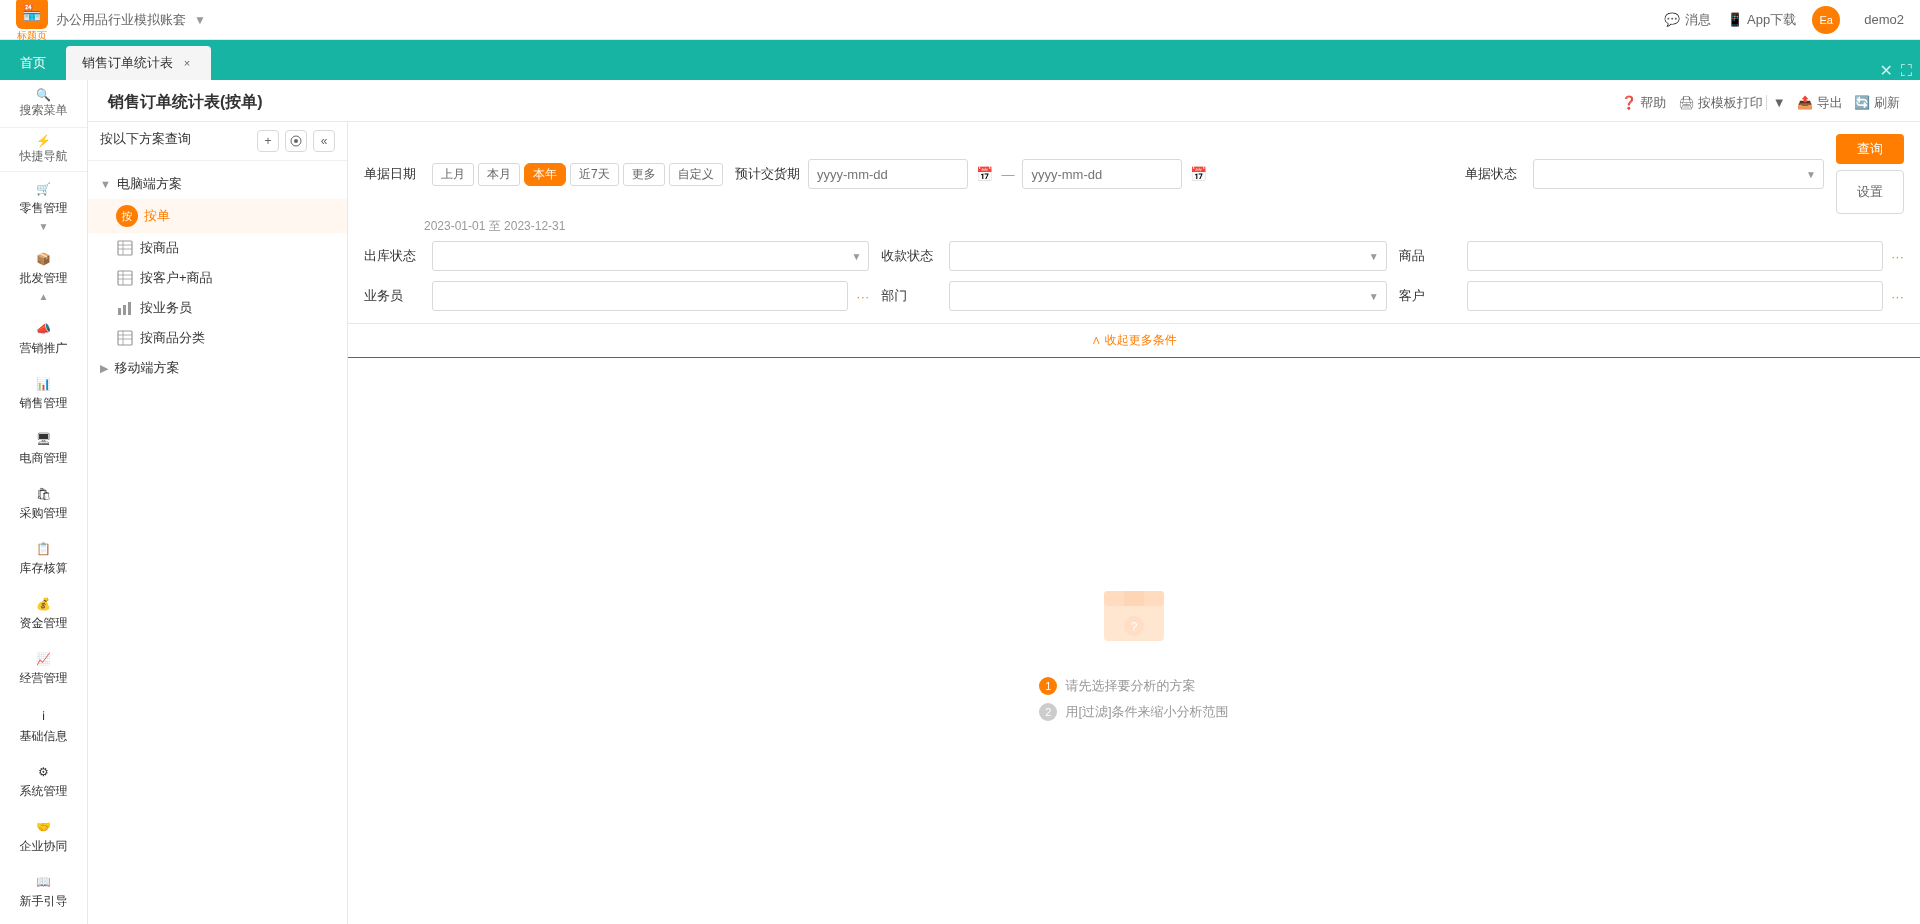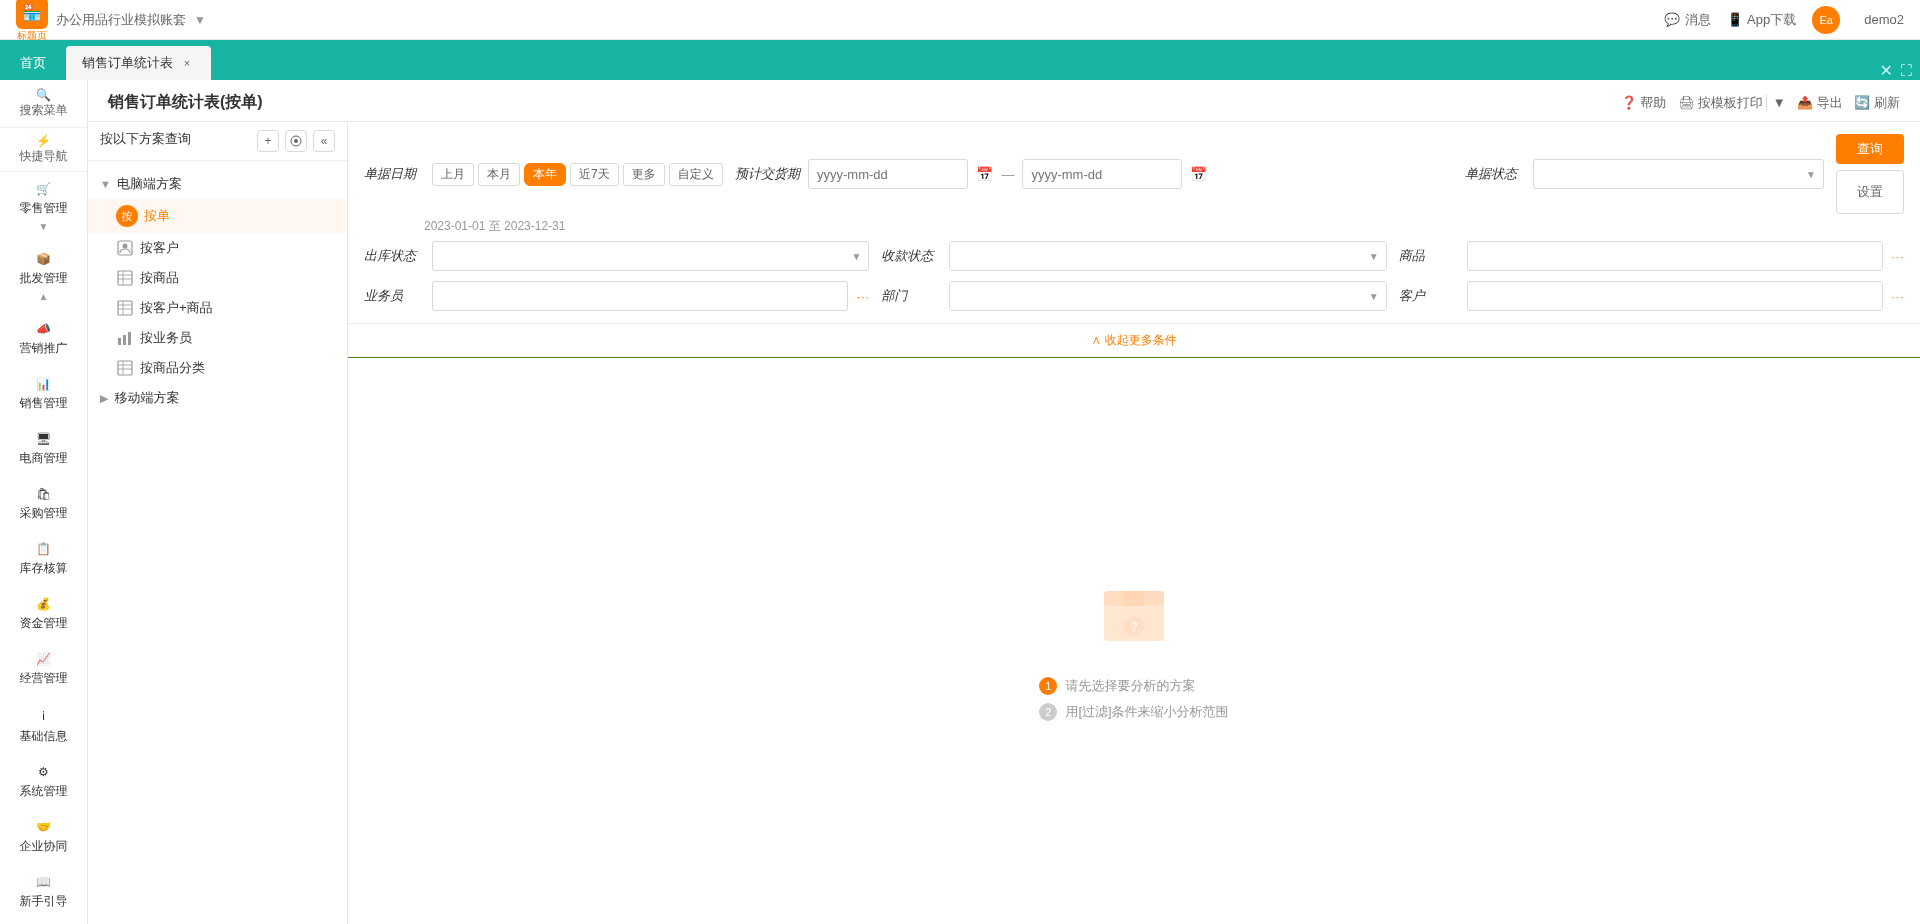--- a/index.html
+++ b/index.html
@@ -66,21 +66,21 @@
     .tree-item-icon { width: 18px; height: 18px; display: flex; align-items: center; justify-content: center; font-size: 12px; color: #ff7d00; }
     .tree-item-circle { width: 22px; height: 22px; background: #ff7d00; border-radius: 50%; display: flex; align-items: center; justify-content: center; color: white; font-size: 11px; }
 
     
     .right-panel { flex: 1; display: flex; flex-direction: column; overflow: hidden; background: #f5f5f5; }
 
     
     .filter-area { background: #fff; padding: 12px 16px; border-bottom: 1px solid #e8e8e8; flex-shrink: 0; }
     .filter-row { display: flex; align-items: center; gap: 12px; margin-bottom: 10px; flex-wrap: wrap; }
     .filter-row:last-child { margin-bottom: 0; }
-    .filter-label { font-size: 13px; color: #333; white-space: nowrap; min-width: 60px; font-style: italic; }
+    .filter-label { font-size: 13px; color: #333; white-space: nowrap; min-width: 60px; }
     .date-buttons { display: flex; gap: 4px; align-items: center; }
     .date-btn { padding: 2px 8px; border: 1px solid #d9d9d9; border-radius: 3px; font-size: 12px; cursor: pointer; background: #fff; color: #666; }
     .date-btn.active { background: #ff7d00; border-color: #ff7d00; color: white; border-radius: 6px; text-align: center; }
     .filter-input { flex: 1; height: 30px; border: 1px solid #d9d9d9; border-radius: 3px; padding: 0 8px; font-size: 13px; color: #333; outline: none; min-width: 120px; }
     .filter-group { display: flex; align-items: center; gap: 8px; flex: 1; min-width: 250px; }
     .filter-group-lg { display: flex; align-items: center; gap: 8px; flex: 2; }
     .dash { color: #999; }
     .date-icon { color: #ccc; font-size: 14px; cursor: pointer; }
     .select-wrapper { position: relative; flex: 1; min-width: 120px; }
     .select-wrapper select { width: 100%; height: 30px; border: 1px solid #d9d9d9; border-radius: 3px; padding: 0 8px; font-size: 13px; outline: none; appearance: none; background: #fff; cursor: pointer; }
@@ -271,30 +271,20 @@
             <div class="tree-group-header">
               <span class="tree-arrow">▼</span>
               <span class="tree-group-label">电脑端方案</span>
             </div>
 
             <div class="tree-item active">
               <div class="tree-item-circle">按</div>
               <span>按单</span>
             </div>
 
-            <div class="tree-item">
-              <div class="tree-item-icon">
-                <svg width="16" height="16" viewBox="0 0 16 16">
-                    <rect x="1" y="1" width="14" height="14" rx="2" fill="none" stroke="#999" stroke-width="1.2"></rect>
-                    <circle cx="8" cy="6" r="2.5" fill="#999"></circle>
-                    <path d="M3 13c0-2.8 2.2-4 5-4s5 1.2 5 4" stroke="#999" stroke-width="1.2" fill="none"></path>
-                  </svg>
-              </div>
-              <span>按客户</span>
-            </div>
 
             <div class="tree-item">
               <div class="tree-item-icon">
                 <svg width="16" height="16" viewBox="0 0 16 16">
                     <rect x="1" y="1" width="14" height="14" rx="1" fill="none" stroke="#999" stroke-width="1.2"></rect>
                     <line x1="1" y1="5" x2="15" y2="5" stroke="#999" stroke-width="0.8"></line>
                     <line x1="1" y1="9" x2="15" y2="9" stroke="#999" stroke-width="0.8"></line>
                     <line x1="6" y1="1" x2="6" y2="15" stroke="#999" stroke-width="0.8"></line>
                   </svg>
               </div>

